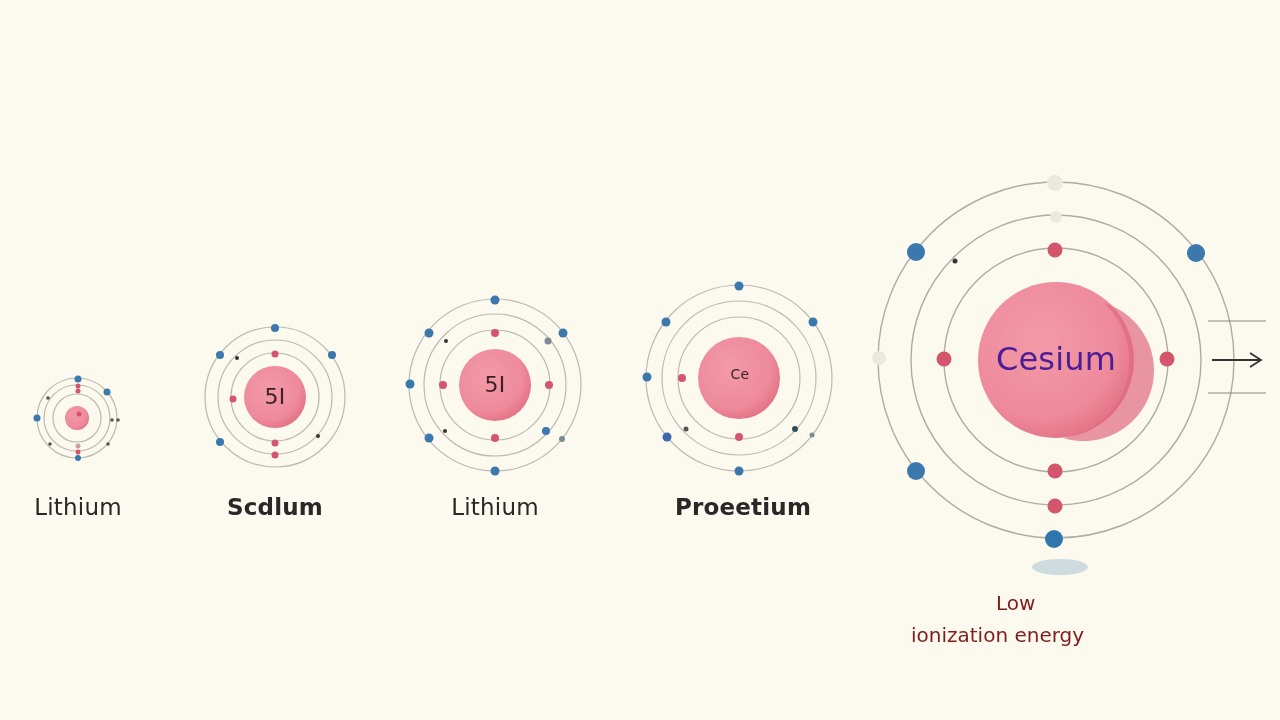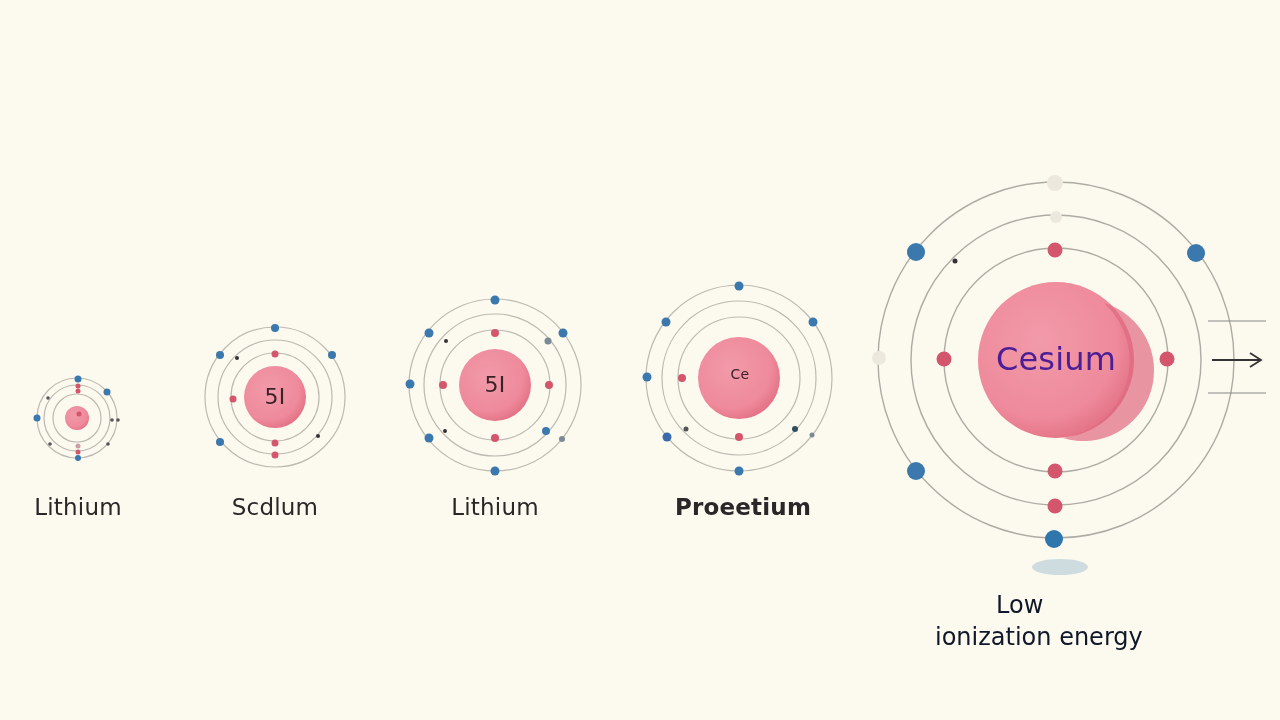--- a/index.html
+++ b/index.html
@@ -8,21 +8,21 @@
     background:#fcf9ee;
     font-family:"DejaVu Sans", sans-serif;
     position:relative;
   }
   svg#diagram { position:absolute; left:0; top:0; }
   .label {
     position:absolute; color:#2b2628; font-size:23px;
     transform:translateX(-50%); white-space:nowrap;
     letter-spacing:0.2px;
   }
-  .note { position:absolute; color:#0f172a; font-size:24px; white-space:nowrap; }
+  .note { position:absolute; color:#7f1d1d; font-size:20px; white-space:nowrap; }
 </style>
 </head>
 <body>
 
 <svg id="diagram" width="1280" height="720" viewBox="0 0 1280 720">
   <defs>
     <radialGradient id="nuc" cx="40%" cy="38%" r="70%">
       <stop offset="0%" stop-color="#f29aa9"></stop>
       <stop offset="70%" stop-color="#ee8a9b"></stop>
       <stop offset="100%" stop-color="#e06b80"></stop>
@@ -156,18 +156,18 @@
     <polyline points="1250,353 1261,360 1250,367" stroke="#333" stroke-width="1.8"></polyline>
   </g>
 </svg>
 
 <div class="label" style="left:275px; top:384px; font-size:22px; color:#3a2226;">5I</div>
 <div class="label" style="left:495px; top:372px; font-size:22px; color:#3a2226;">5I</div>
 <div class="label" style="left:740px; top:366px; font-size:14px; color:#3a2226;">Ce</div>
 <div class="label" style="left:1056px; top:340px; font-size:32px; color:#4c1d95;">Cesium</div>
 
 <div class="label" style="left:78px; top:494px;">Lithium</div>
-<div class="label" style="left:275px; top:494px;">Scdlum</div>
+<div class="label" style="left:275px; top:494px;font-weight:bold;">Scdlum</div>
 <div class="label" style="left:495px; top:494px;">Lithium</div>
 <div class="label" style="left:743px; top:494px;font-weight:bold;">Proeetium</div>
 
 <div class="note" style="left:996px; top:591px;">Low</div>
-<div class="note" style="left:935px; top:623px;">ionization energy</div>
+<div class="note" style="left:911px; top:623px;">ionization energy</div>
 
 </body></html>

